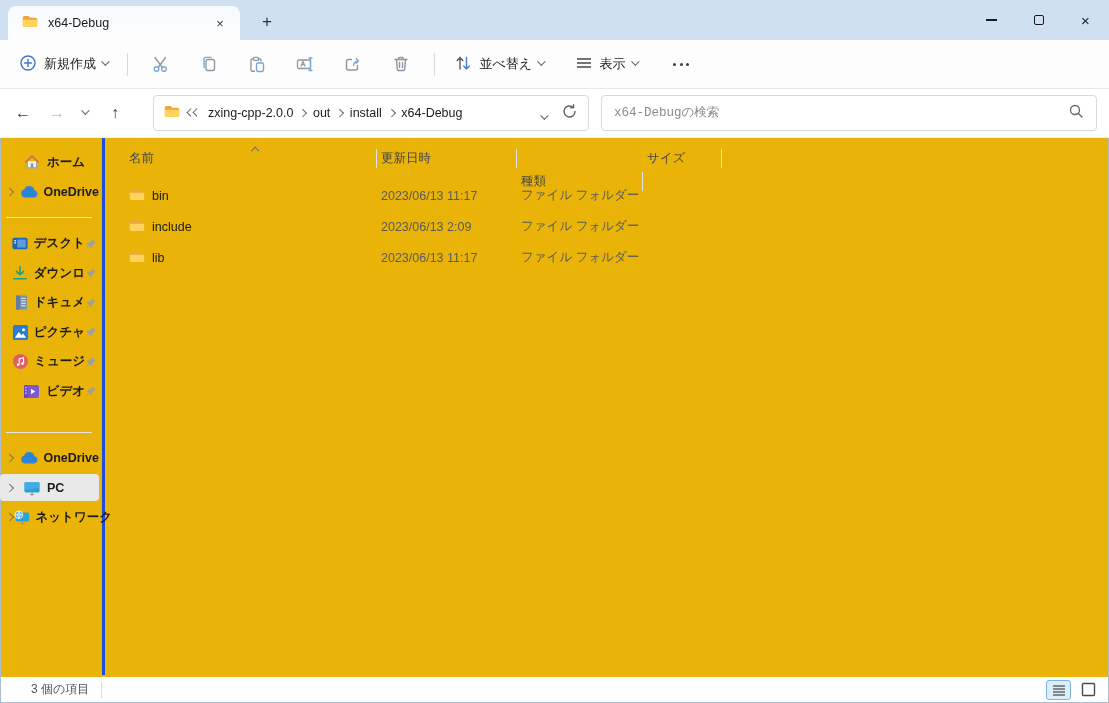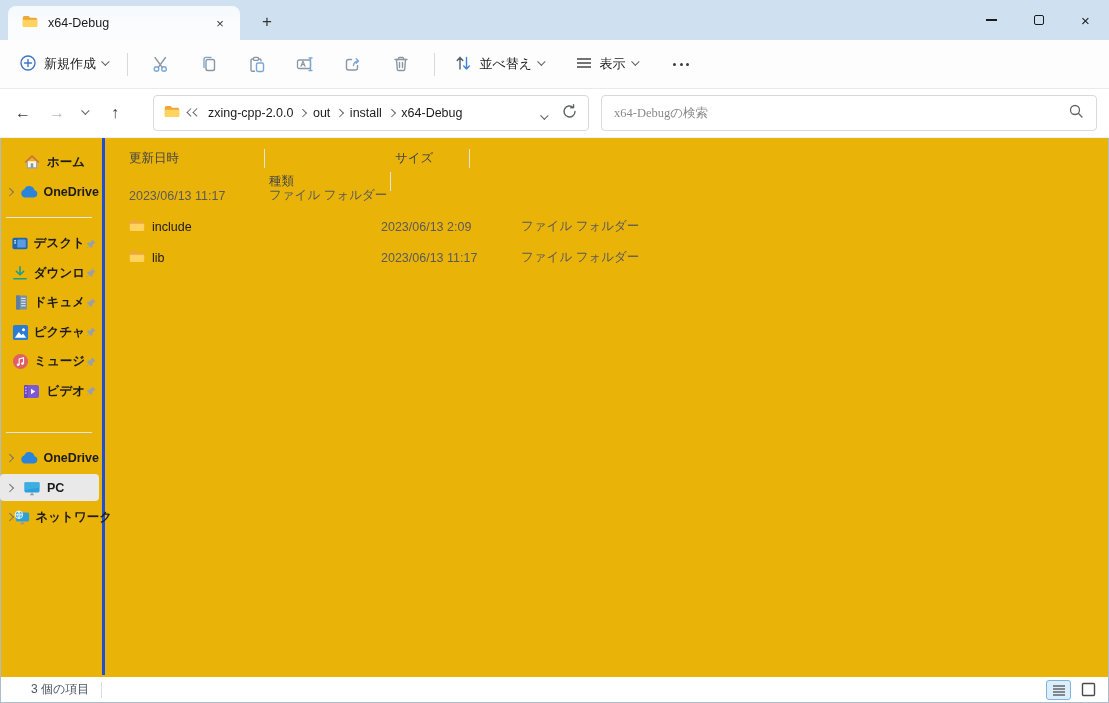--- a/index.html
+++ b/index.html
@@ -41,21 +41,21 @@
   .nav-btn.w { width:34px; } .nav-btn.n { width:24px; } .nav-btn.disabled { color:#bdbdbd; }
   .addressbar { display:flex; align-items:center; height:36px; width:436px; border:1px solid #d9d9d9; border-radius:4px;
                 margin-left:21px; padding:0 10px; background:#fff; }
   .crumb { font-size:12.5px; color:#1b1b1b; padding:3px 5px; border-radius:3px; white-space:nowrap; }
   .crumb-sep { margin:0 2px; display:flex; align-items:center; }
   .dbl-chev { display:flex; margin:0 4px 0 8px; }
   .addr-right { margin-left:auto; display:flex; align-items:center; gap:14px; }
   .searchbox { display:flex; align-items:center; height:36px; flex:1; border:1px solid #d9d9d9; border-radius:4px;
                margin-left:12px; padding:0 12px; background:#fff; }
   .searchbox input { border:none; outline:none; flex:1; font-size:12.5px; color:#333; background:transparent;
-                     font-family:Liberation Serif, serif; }
+                     font-family:Liberation Mono, monospace; }
   .searchbox input::placeholder { color:#8a8a8a; opacity:1; }
 
   
   .content { display:flex; height:537px; }
   .sidebar { width:105px; border-right:3px solid #1d4ed8; padding-top:8px; flex:0 0 105px;font-weight:bold; }
   .side-item { display:flex; align-items:center; height:27px; margin:2.5px 3px 2.5px 0; padding-left:7px; border-radius:4px; }
   .side-item.selected { background:#e9e9e9; }
   .chev-slot { width:15px; display:flex; align-items:center; justify-content:flex-start; }
   .side-icon { width:20px; display:flex; align-items:center; justify-content:center; margin-right:5px; }
   .side-label { font-size:12.5px; color:#1b1b1b; white-space:nowrap; }
@@ -427,33 +427,44 @@
               <path d="M10.5 14v2.5M8.5 16.5h4" stroke="#8c97a3" stroke-width="1.4"></path>
             </svg>
         </span>
         <span class="side-label">ネットワーク</span>
       </div>
 
     </div>
 
     <div class="main">
       <div class="header-row">
+        <div class="hcell c-name">
+          <span>名前</span>
+          <span class="sort-caret"><span class="chev up" style="border-color:#6b6b6b;"></span></span>
+        </div>
         <div class="hcell c-mod">
             <span>更新日時</span>
           </div>
         <div class="hcell c-type">
             <span>種類</span>
           </div>
         <div class="hcell c-size">
             <span>サイズ</span>
           </div>
       </div>
 
       <div class="rows">
         <div class="row">
+          <div class="cell c-name">
+            <span><svg width="16" height="13" viewBox="0 0 20 16">
+                  <path d="M1 3a2 2 0 0 1 2-2h5.2l2 2.4H17a2 2 0 0 1 2 2V13a2 2 0 0 1-2 2H3a2 2 0 0 1-2-2Z" fill="#eda73b"></path>
+                  <path d="M1 5.8H19V13a2 2 0 0 1-2 2H3a2 2 0 0 1-2-2Z" fill="#ffd35e"></path>
+                </svg></span>
+            <span>bin</span>
+          </div>
           <div class="cell c-mod">2023/06/13 11:17</div>
           <div class="cell c-type">ファイル フォルダー</div>
           <div class="cell c-size"></div>
         </div>
         <div class="row">
           <div class="cell c-name">
             <span><svg width="16" height="13" viewBox="0 0 20 16">
                   <path d="M1 3a2 2 0 0 1 2-2h5.2l2 2.4H17a2 2 0 0 1 2 2V13a2 2 0 0 1-2 2H3a2 2 0 0 1-2-2Z" fill="#eda73b"></path>
                   <path d="M1 5.8H19V13a2 2 0 0 1-2 2H3a2 2 0 0 1-2-2Z" fill="#ffd35e"></path>
                 </svg></span>

